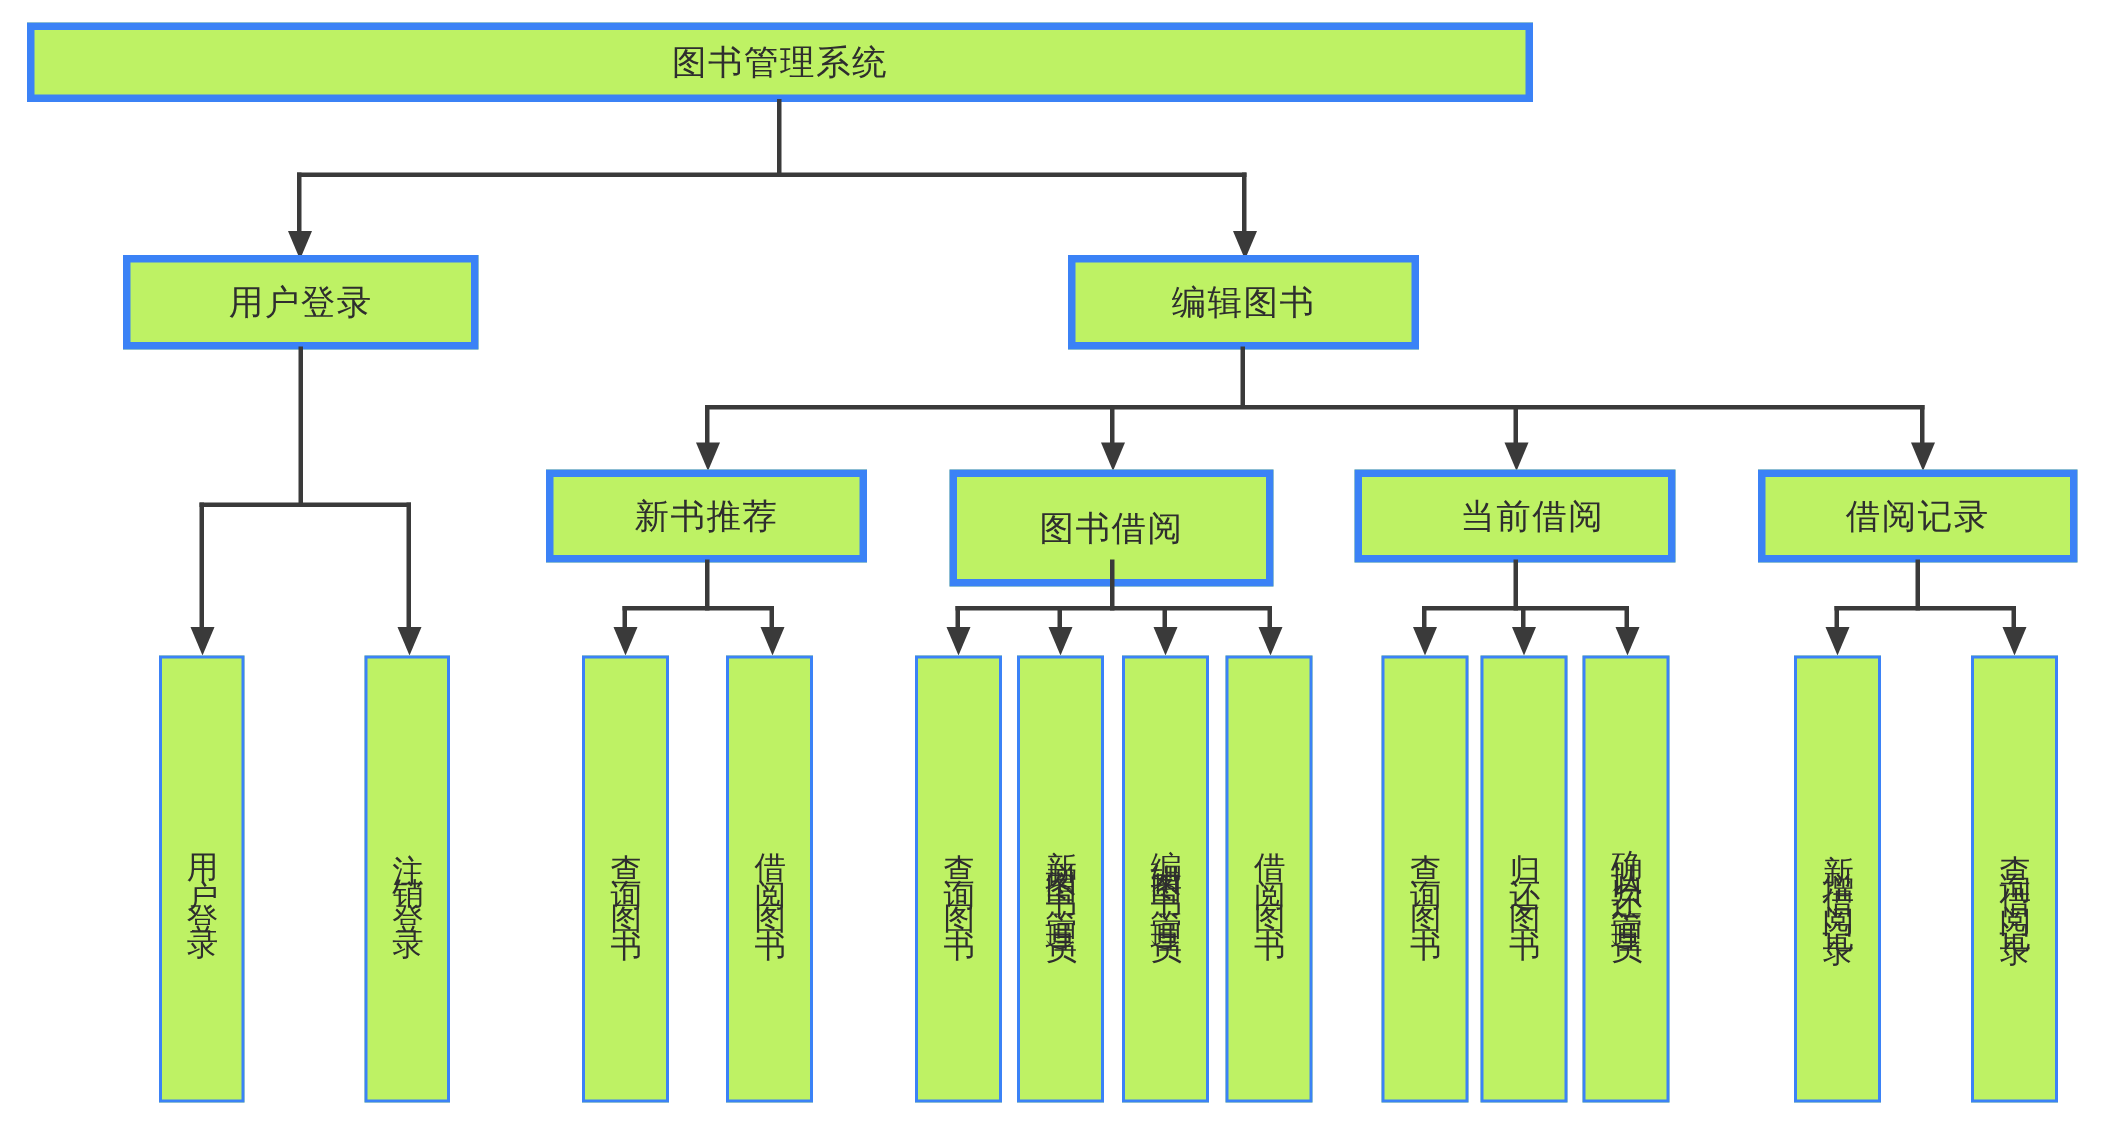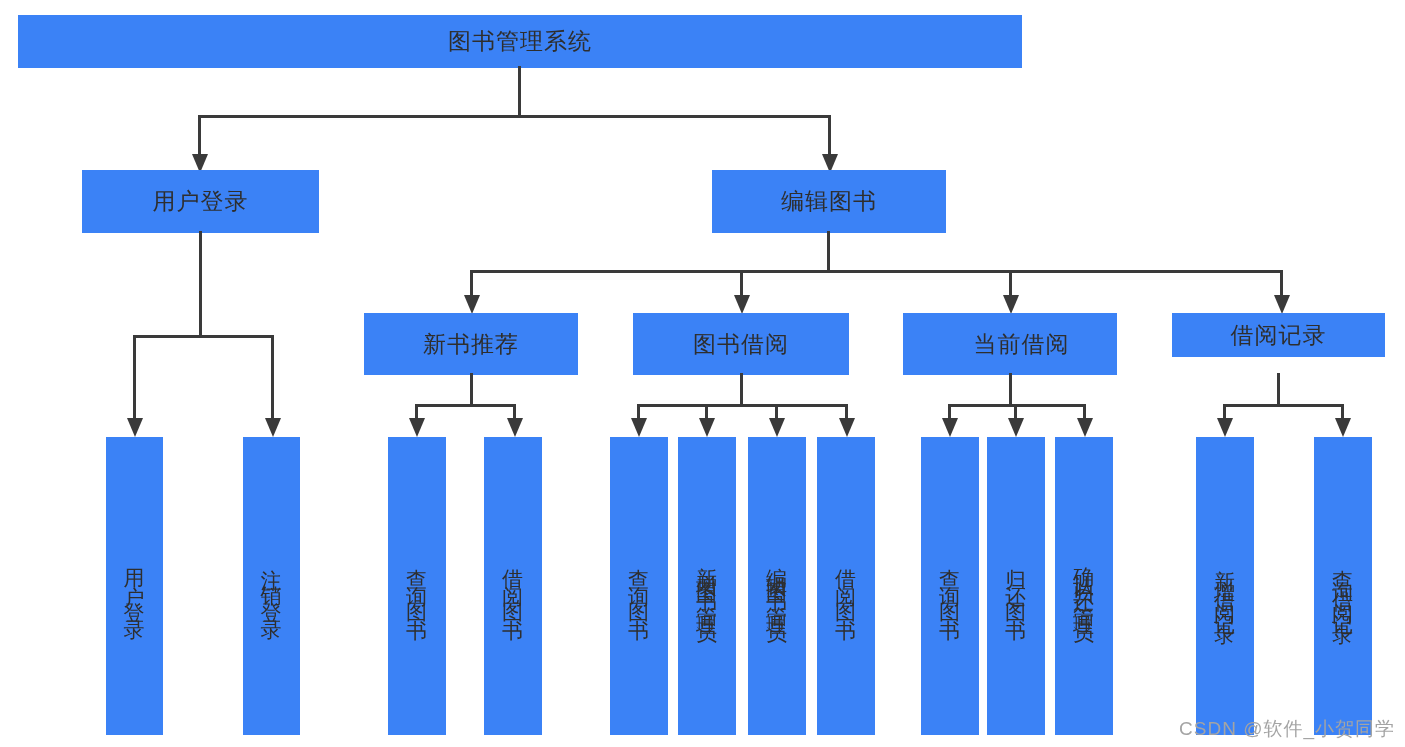--- a/index.html
+++ b/index.html
@@ -5,22 +5,22 @@
   html,body{margin:0;padding:0;background:#ffffff;}
   #stage{
     position:relative;
     width:1405px;height:747px;
     background:#ffffff;
     font-family:"Liberation Sans","DejaVu Sans",sans-serif;
     overflow:hidden;
   }
   .box{
     position:absolute;
-    border:3px solid #3b82f6;
-    background:#3b82f6;
+    border:5px solid #3b82f6;
+    background:#bef264;
     display:flex;align-items:center;justify-content:center;
     color:#2e2e2e;
     font-size:23px;
     box-sizing:border-box;
     letter-spacing:1px;
   }
   .leaf{
     border-width:2px;
     font-size:21px;
     writing-mode:vertical-rl;
@@ -84,27 +84,27 @@
   <div class="vline" style="left:740px;top:270px;height:27px;"></div>
   <div class="arrow" style="left:734px;top:295px;"></div>
   <div class="vline" style="left:1009px;top:270px;height:27px;"></div>
   <div class="arrow" style="left:1003px;top:295px;"></div>
   <div class="vline" style="left:1280px;top:270px;height:27px;"></div>
   <div class="arrow" style="left:1274px;top:295px;"></div>
 
   <div class="box" style="left:364px;top:313px;width:214px;height:62px;text-align:center;">
     <span>新书推荐</span>
   </div>
-  <div class="box" style="left:633px;top:313px;width:216px;height:62px;">
+  <div class="box" style="left:633px;top:313px;width:216px;height:78px;">
     <span>图书借阅</span>
   </div>
   <div class="box" style="left:903px;top:313px;width:214px;height:62px;padding-left:23px;">
     <span>当前借阅</span>
   </div>
-  <div class="box" style="left:1172px;top:313px;width:213px;height:44px;justify-content:center;">
+  <div class="box" style="left:1172px;top:313px;width:213px;height:62px;justify-content:center;">
     <span>借阅记录</span>
   </div>
 
   <div class="vline" style="left:470px;top:373px;height:34px;"></div>
   <div class="hline" style="left:415px;top:404px;width:101px;"></div>
   <div class="vline" style="left:415px;top:404px;height:17px;"></div>
   <div class="arrow" style="left:409px;top:418px;"></div>
   <div class="vline" style="left:513px;top:404px;height:17px;"></div>
   <div class="arrow" style="left:507px;top:418px;"></div>
 
@@ -172,15 +172,14 @@
     <span>确认归还（管理员）</span>
   </div>
 
   <div class="box leaf vmed" style="left:1196px;top:437px;width:58px;height:298px;">
     <span>新增借阅记录</span>
   </div>
   <div class="box leaf vmed" style="left:1314px;top:437px;width:58px;height:298px;">
     <span>查询借阅记录</span>
   </div>
 
-  <div class="watermark">CSDN @软件_小贺同学</div>
 
 </div>
 
 </body></html>

